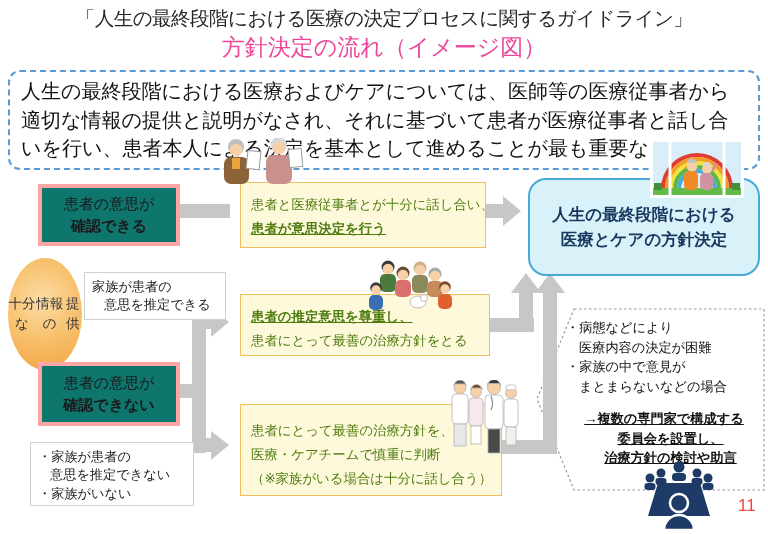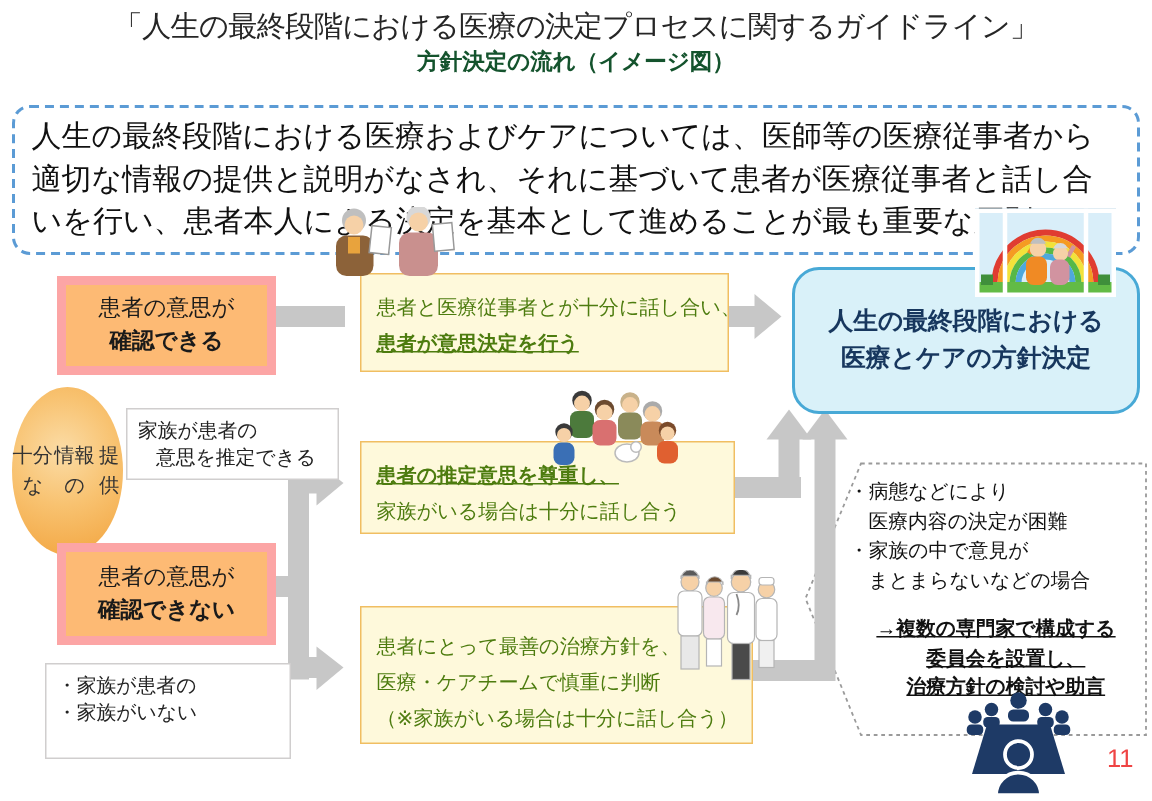--- a/index.html
+++ b/index.html
@@ -4,29 +4,29 @@
 <style>
   html,body{margin:0;padding:0;background:#fff;}
   #slide{
     position:relative;width:768px;height:534px;background:#ffffff;
     font-family:"Liberation Sans","DejaVu Sans",sans-serif;color:#1a1a1a;overflow:hidden;
   }
   .abs{position:absolute;}
   
   .title{top:6px;left:0;width:768px;text-align:center;line-height:1.32;z-index:4;}
   .title .t1{font-size:19.5px;letter-spacing:-0.5px;color:#262626;}
-  .title .t2{font-size:15px;color:#14532d;font-weight:bold;}
+  .title .t2{font-size:23px;color:#ec4899;}
   
   .principle{
     left:8px;top:70px;width:726px;border:2px dashed #5B9BD5;border-radius:12px;
     padding:5px 11px;font-size:20px;line-height:1.43;color:#111;z-index:4;background:#fff;
   }
   
   .cond{
-    background:#fdba74;border:6px solid #fca5a5;display:flex;flex-direction:column;
+    background:#0f766e;border:4px solid #fca5a5;display:flex;flex-direction:column;
     justify-content:center;align-items:center;font-size:15px;line-height:1.5;z-index:3;text-align:center;
   }
   .cond .b{font-weight:bold;}
   
   .note{
     background:#fff;border:1px solid #D0CECE;font-size:13.2px;line-height:1.4;
     padding:5px 7px;z-index:3;color:#222;
   }
   .note .ind{padding-left:12px;}
   
@@ -122,31 +122,32 @@
     <div class="ind">意思を推定できる</div>
   </div>
 
   <div class="abs cond" style="left:38px;top:362px;width:134px;height:56px;">
     <div>患者の意思が</div>
     <div class="b">確認できない</div>
   </div>
 
   <div class="abs note" style="left:30px;top:442px;width:148px;height:52px;">
     <div>・家族が患者の</div>
+    <div class="ind">意思を推定できない</div>
     <div>・家族がいない</div>
   </div>
 
   <div class="abs ybox" style="left:228px;top:182px;width:246px;height:66px;box-sizing:border-box;">
     <div class="row">患者と医療従事者とが十分に話し合い、</div>
     <div class="row bu">患者が意思決定を行う</div>
   </div>
 
   <div class="abs ybox" style="left:228px;top:294px;width:250px;height:62px;box-sizing:border-box;">
     <div class="row bu">患者の推定意思を尊重し、</div>
-    <div class="row">家族がいる場合は十分に話し合う</div>
+    <div class="row">患者にとって最善の治療方針をとる</div>
   </div>
 
   <div class="abs ybox" style="left:228px;top:404px;width:262px;height:92px;box-sizing:border-box;padding-top:12px;">
     <div class="row">患者にとって最善の治療方針を、</div>
     <div class="row">医療・ケアチームで慎重に判断</div>
     <div class="row">（※家族がいる場合は十分に話し合う）</div>
   </div>
 
   <div class="abs outcome">
     <div>人生の最終段階における</div>

